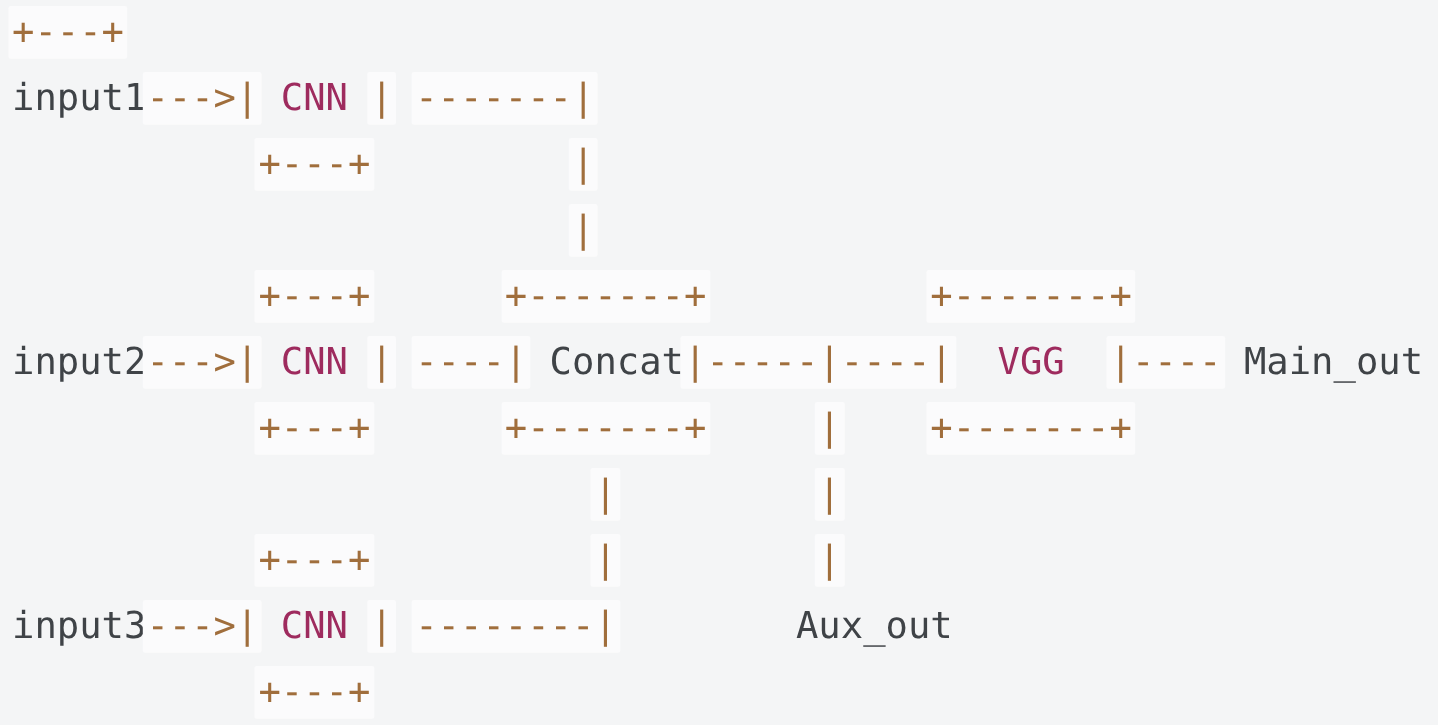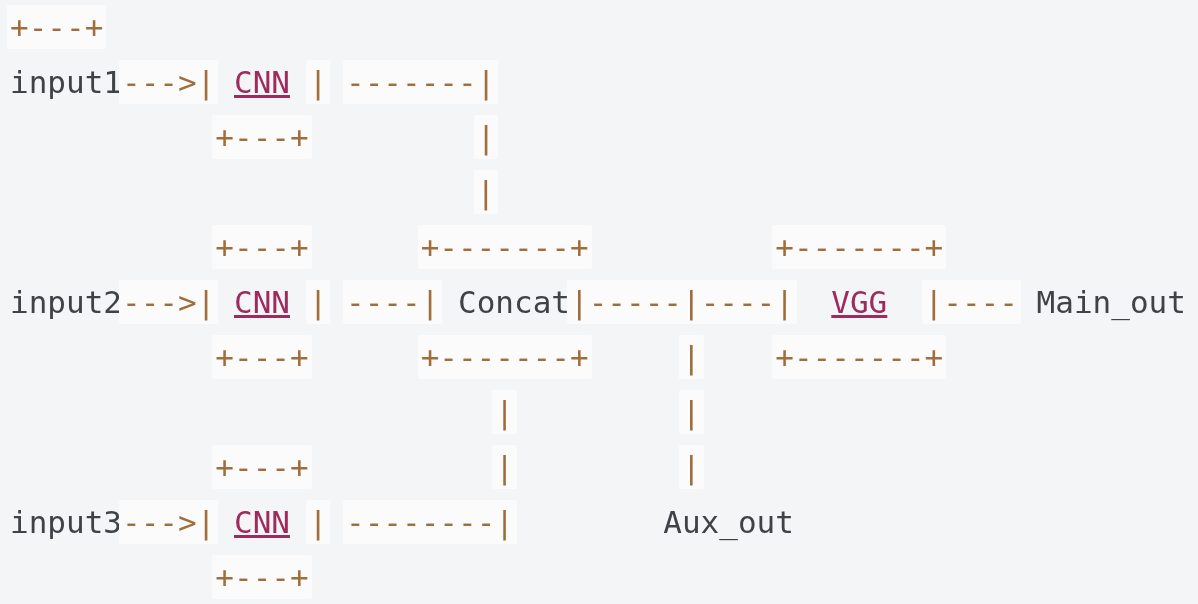--- a/index.html
+++ b/index.html
@@ -19,18 +19,18 @@
   }
   .line { white-space: pre; height: 55px; }
   .op {
     color: var(--connector, #a06e3c);
     background: var(--token_bg, #fbfbfc);
     padding: 4px 3px;
     margin: 0 -3px;
     border-radius: 2px;
   }
   .txt { color: var(--label, #3f4347); text-align: center; }
-  .model { color: var(--model, #9e2b5e); text-decoration: underline; }
+  .model { color: var(--model, #9e2b5e); }
 </style>
 </head>
 <body>
 
 <pre id="diagram"><div class="line"><span class="op">+---+</span></div><div class="line"><span class="txt">input1</span><span class="op">---&gt;|</span><span class="sp"> </span><span class="model">CNN</span><span class="sp"> </span><span class="op">|</span><span class="sp"> </span><span class="op">-------|</span></div><div class="line"><span class="sp">           </span><span class="op">+---+</span><span class="sp">         </span><span class="op">|</span></div><div class="line"><span class="sp">                         </span><span class="op">|</span></div><div class="line"><span class="sp">           </span><span class="op">+---+</span><span class="sp">      </span><span class="op">+-------+</span><span class="sp">          </span><span class="op">+-------+</span></div><div class="line"><span class="txt">input2</span><span class="op">---&gt;|</span><span class="sp"> </span><span class="model">CNN</span><span class="sp"> </span><span class="op">|</span><span class="sp"> </span><span class="op">----|</span><span class="sp"> </span><span class="txt">Concat</span><span class="op">|-----|----|</span><span class="sp">  </span><span class="model">VGG</span><span class="sp">  </span><span class="op">|----</span><span class="sp"> </span><span class="txt">Main_out</span></div><div class="line"><span class="sp">           </span><span class="op">+---+</span><span class="sp">      </span><span class="op">+-------+</span><span class="sp">     </span><span class="op">|</span><span class="sp">    </span><span class="op">+-------+</span></div><div class="line"><span class="sp">                          </span><span class="op">|</span><span class="sp">         </span><span class="op">|</span></div><div class="line"><span class="sp">           </span><span class="op">+---+</span><span class="sp">          </span><span class="op">|</span><span class="sp">         </span><span class="op">|</span></div><div class="line"><span class="txt">input3</span><span class="op">---&gt;|</span><span class="sp"> </span><span class="model">CNN</span><span class="sp"> </span><span class="op">|</span><span class="sp"> </span><span class="op">--------|</span><span class="sp">        </span><span class="txt">Aux_out</span></div><div class="line"><span class="sp">           </span><span class="op">+---+</span></div></pre>
 
 </body></html>

